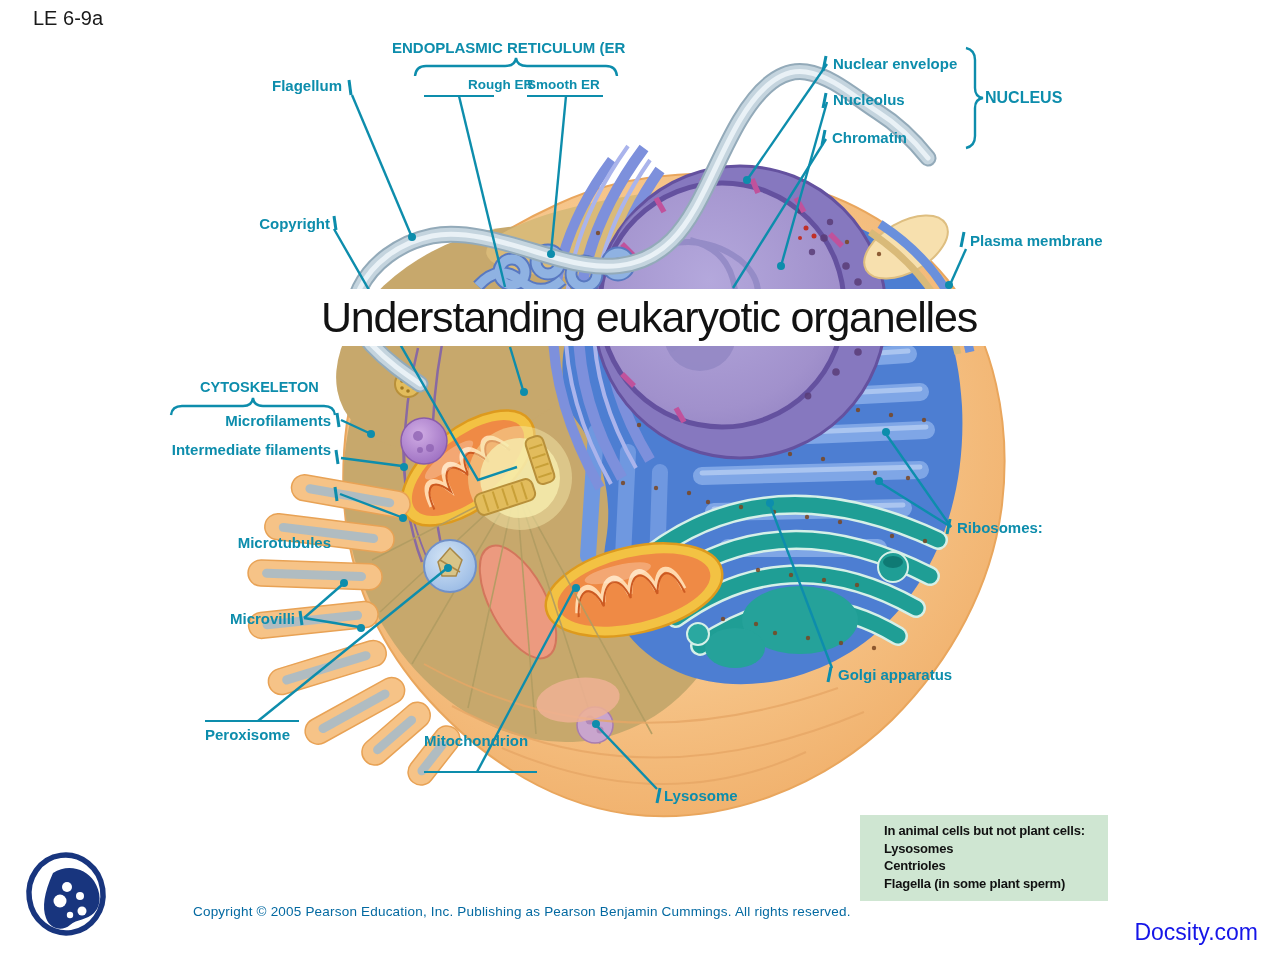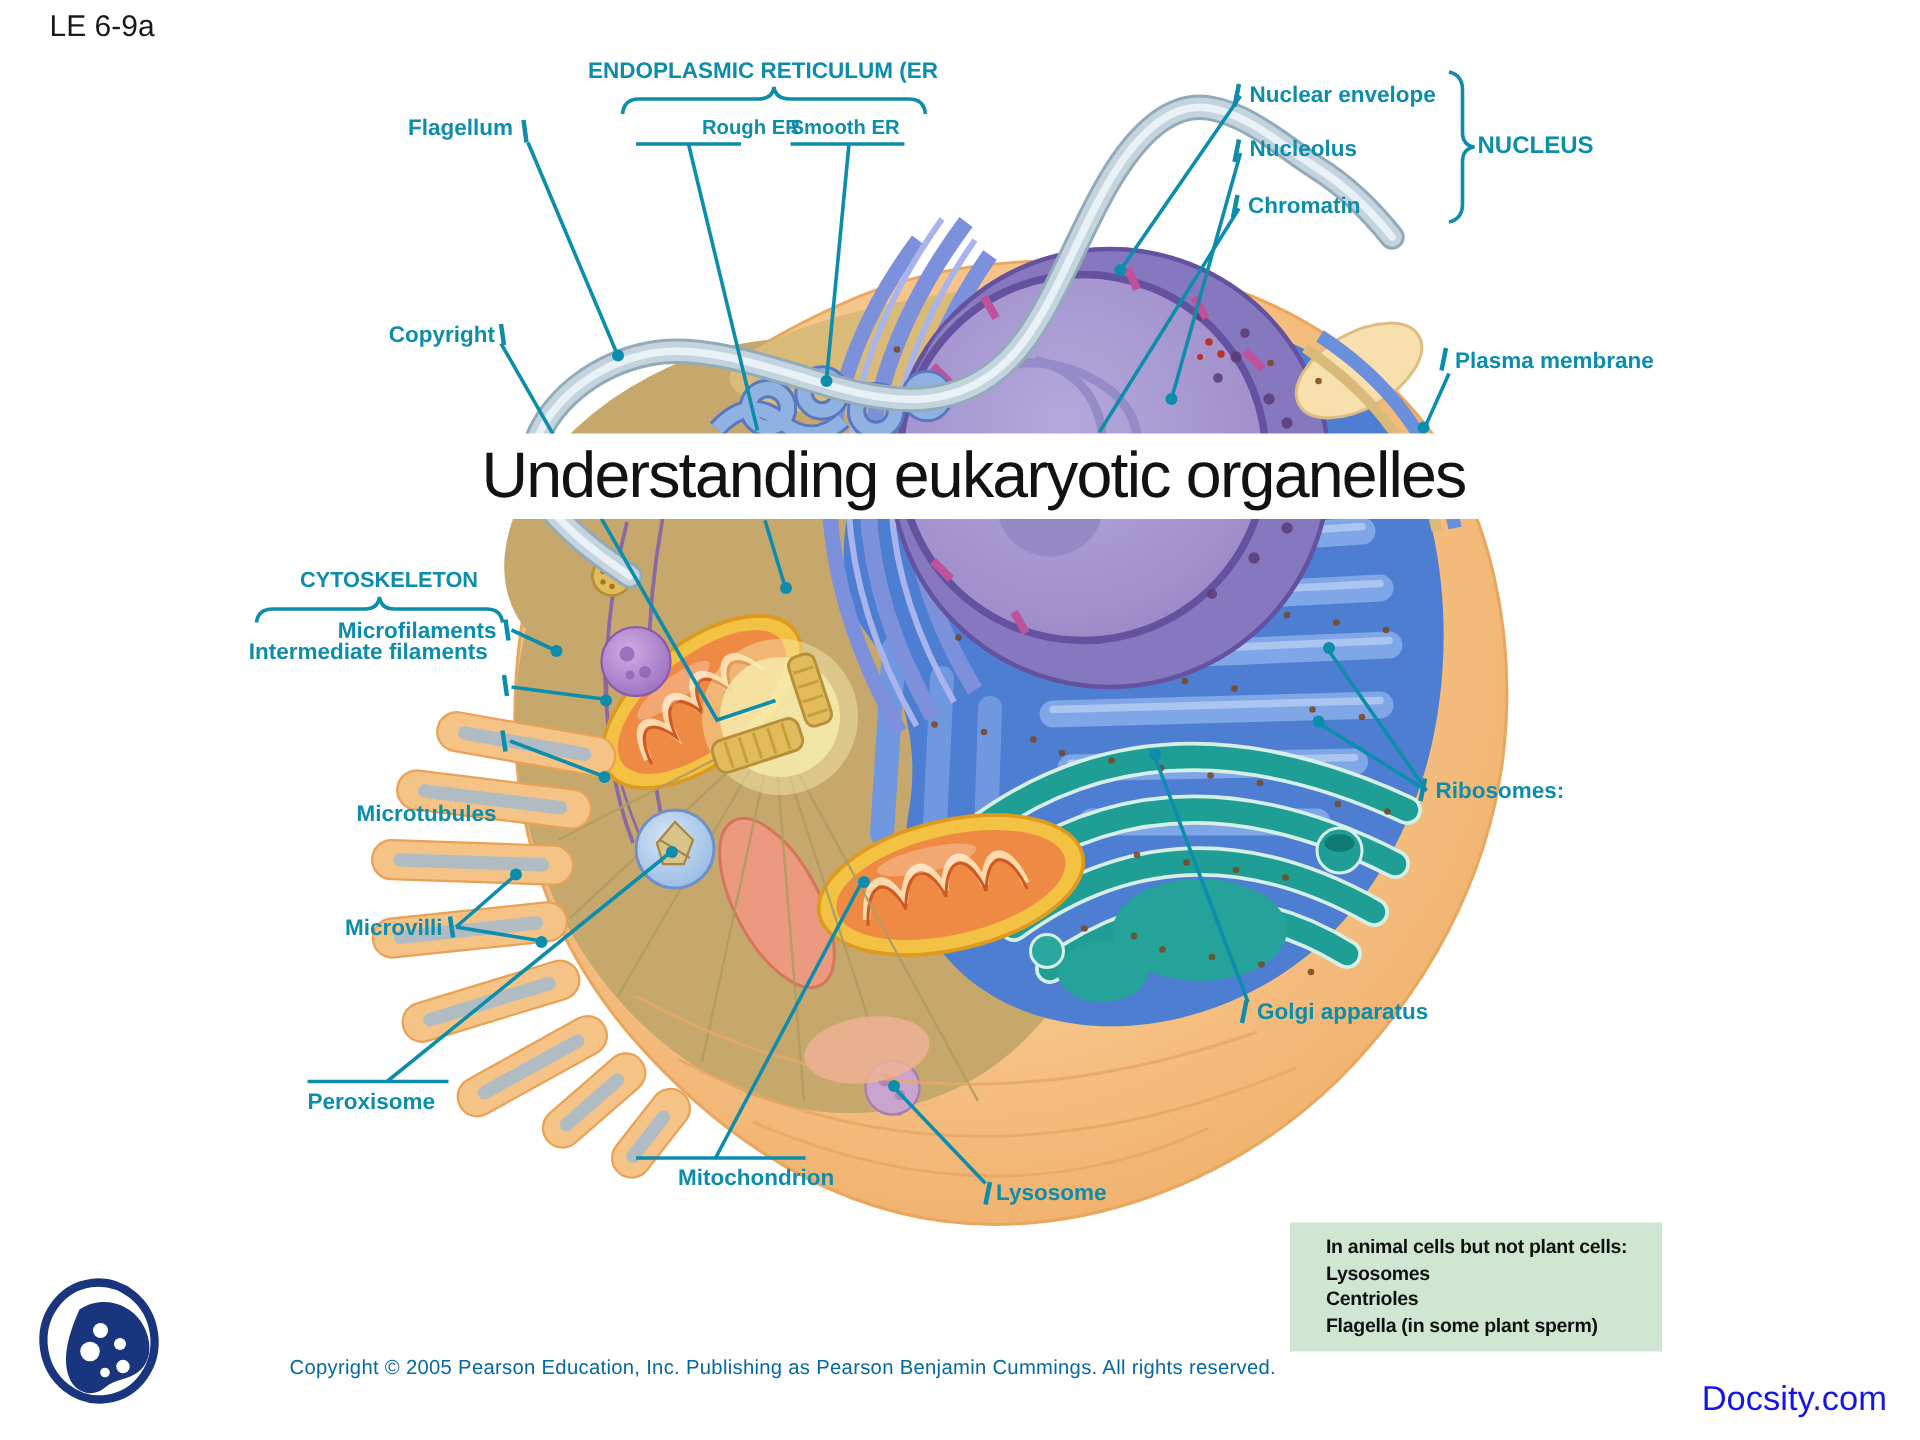--- a/index.html
+++ b/index.html
@@ -437,25 +437,25 @@
 <div class="lbl sm" style="left:527px;top:76px;">Smooth ER</div>
 <div class="lbl right" style="left:240px;top:77px;width:102px;">Flagellum</div>
 <div class="lbl" style="left:833px;top:55px;">Nuclear envelope</div>
 <div class="lbl" style="left:833px;top:91px;">Nucleolus</div>
 <div class="lbl" style="left:832px;top:129px;">Chromatin</div>
 <div class="lbl big" style="left:985px;top:89px;">NUCLEUS</div>
 <div class="lbl" style="left:970px;top:232px;">Plasma membrane</div>
 <div class="lbl right" style="left:228px;top:215px;width:102px;">Copyright</div>
 <div class="lbl mid" style="left:200px;top:378px;">CYTOSKELETON</div>
 <div class="lbl right" style="left:210px;top:412px;width:121px;">Microfilaments</div>
-<div class="lbl right" style="left:160px;top:426px;width:171px;text-align:center;">Intermediate filaments</div>
+<div class="lbl right" style="left:160px;top:441px;width:171px;">Intermediate filaments</div>
 <div class="lbl right" style="left:220px;top:486px;width:111px;margin-top:48px;">Microtubules</div>
 <div class="lbl right" style="left:214px;top:610px;width:81px;">Microvilli</div>
 <div class="lbl" style="left:205px;top:726px;">Peroxisome</div>
-<div class="lbl" style="left:424px;top:777px;margin-left:28px;">Mitochondrion</div>
+<div class="lbl" style="left:424px;top:732px;">Mitochondrion</div>
 <div class="lbl" style="left:664px;top:787px;">Lysosome</div>
 <div class="lbl" style="left:957px;top:519px;">Ribosomes:</div>
 <div class="lbl" style="left:838px;top:666px;">Golgi apparatus</div>
 
 <div id="note-box">
   <div>In animal cells but not plant cells:</div>
   <div>Lysosomes</div>
   <div>Centrioles</div>
   <div>Flagella (in some plant sperm)</div>
 </div>

